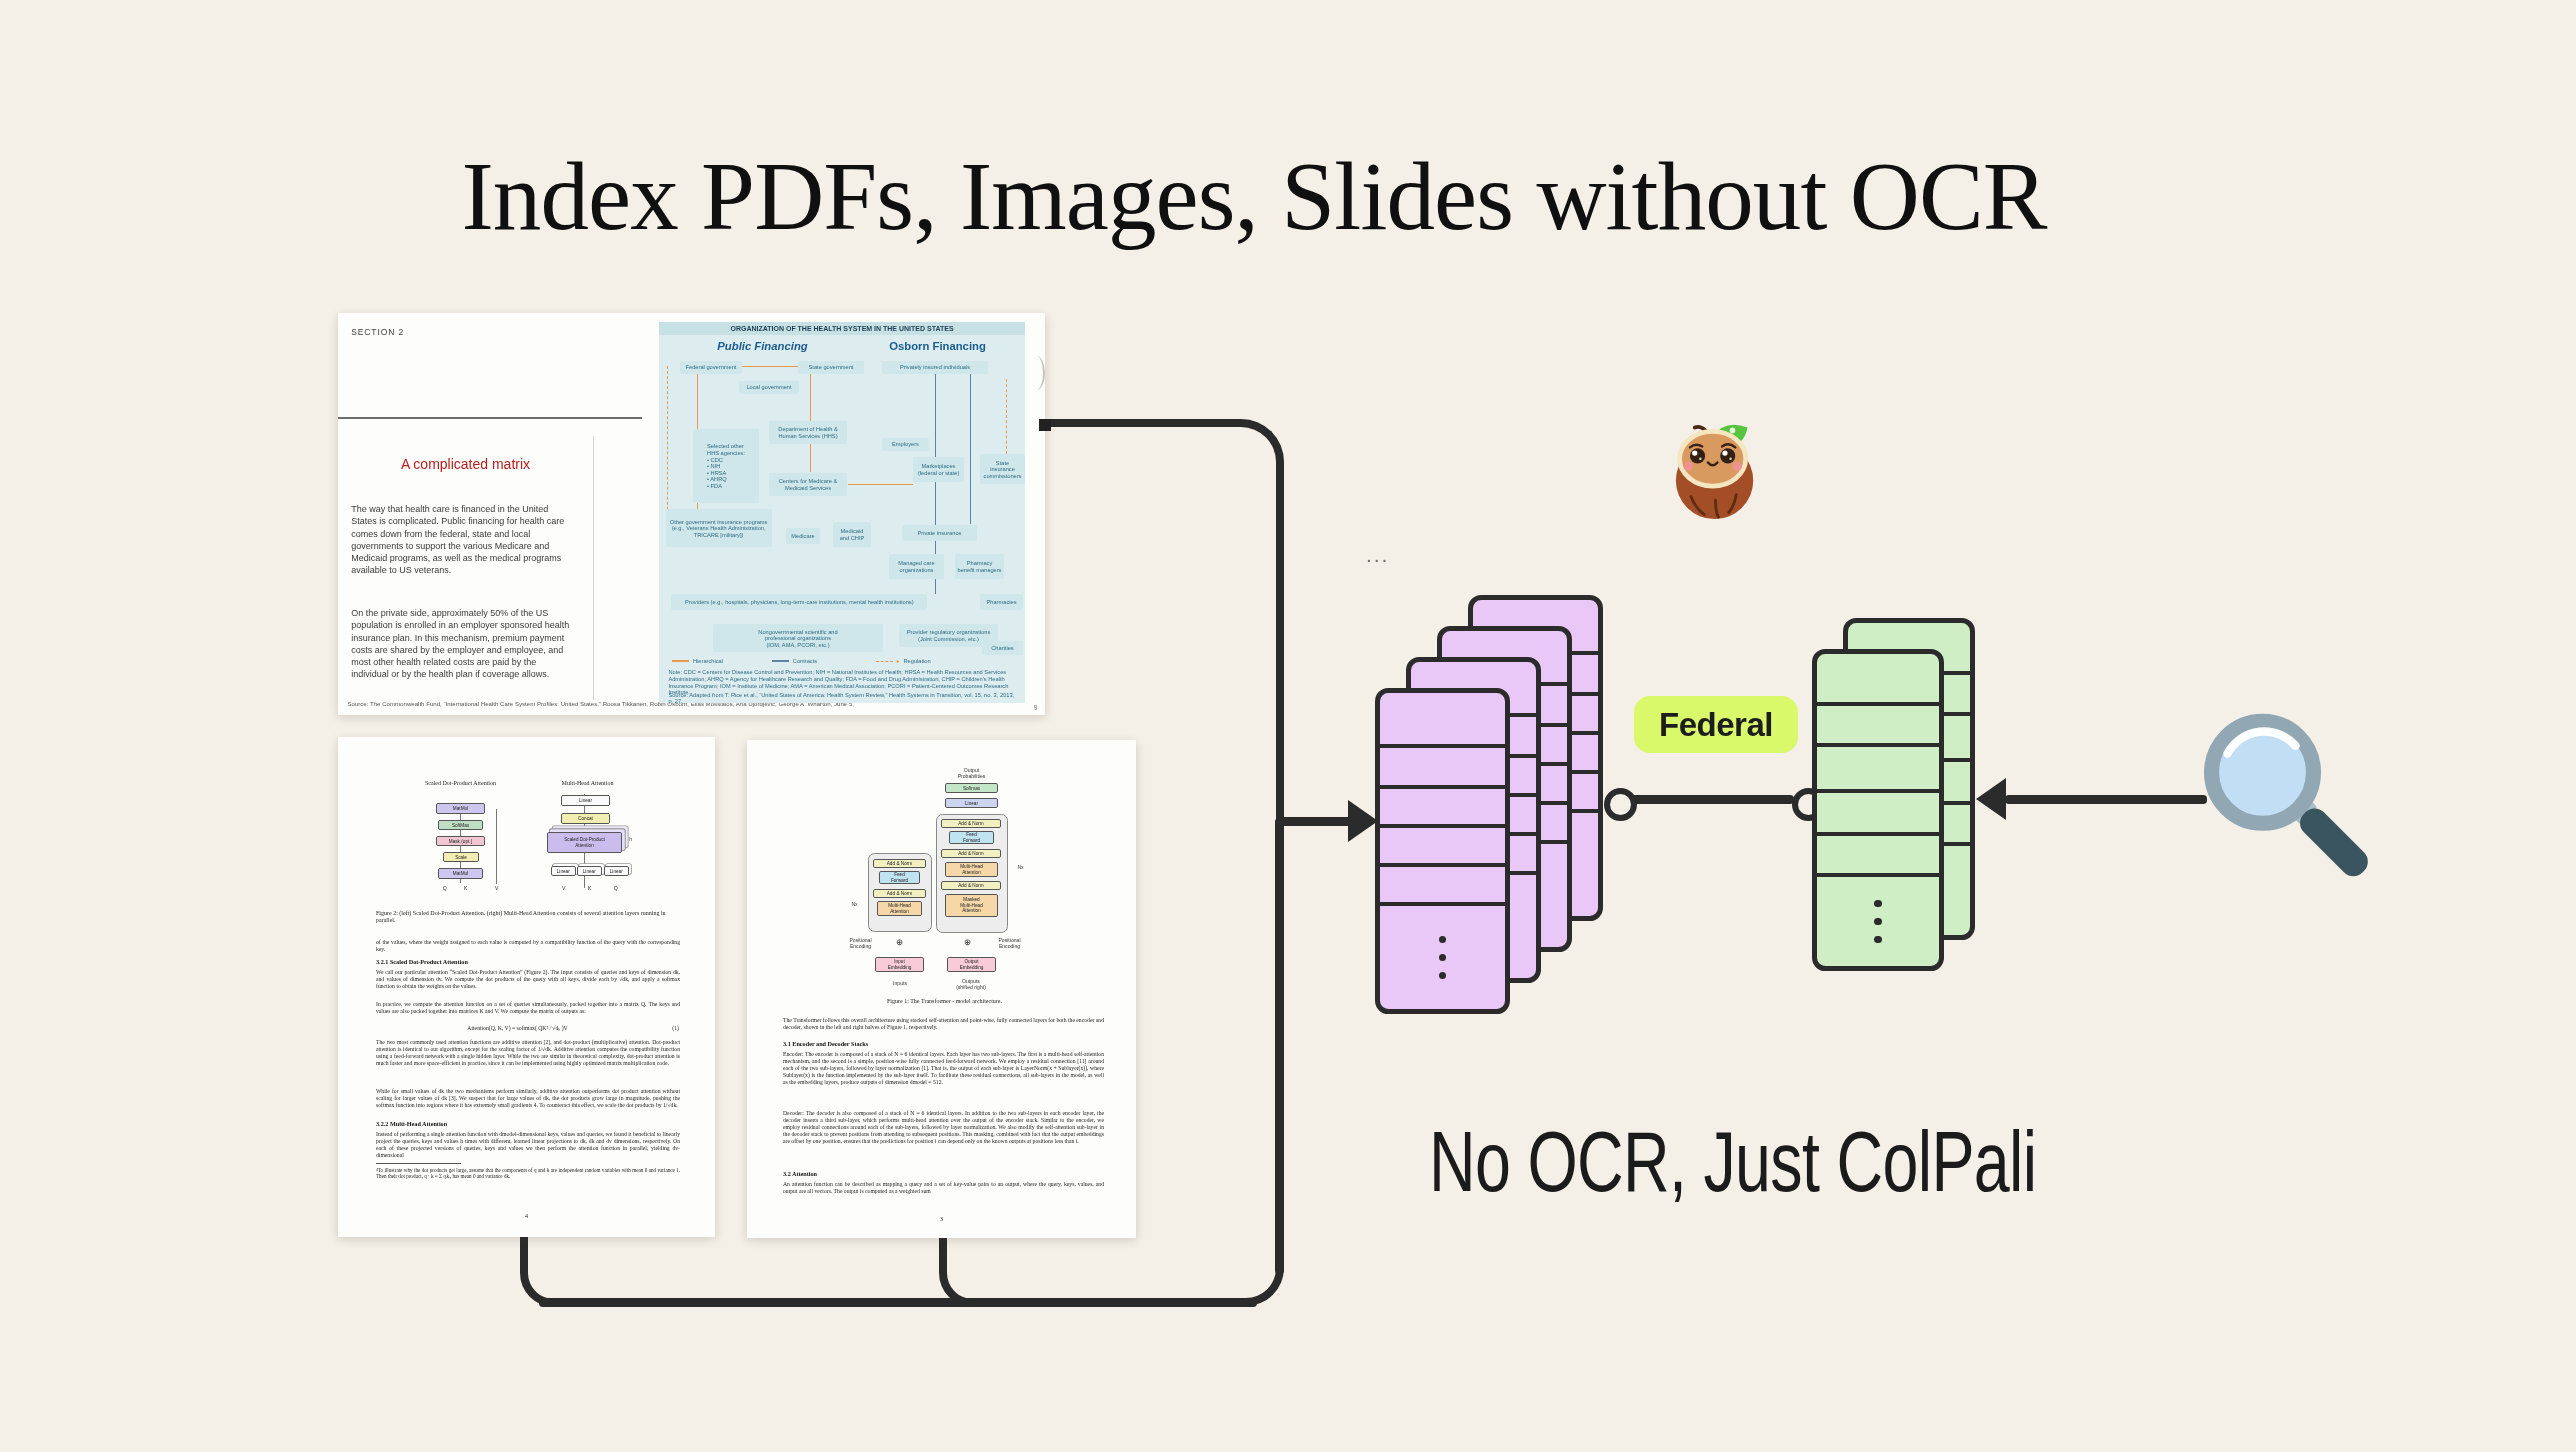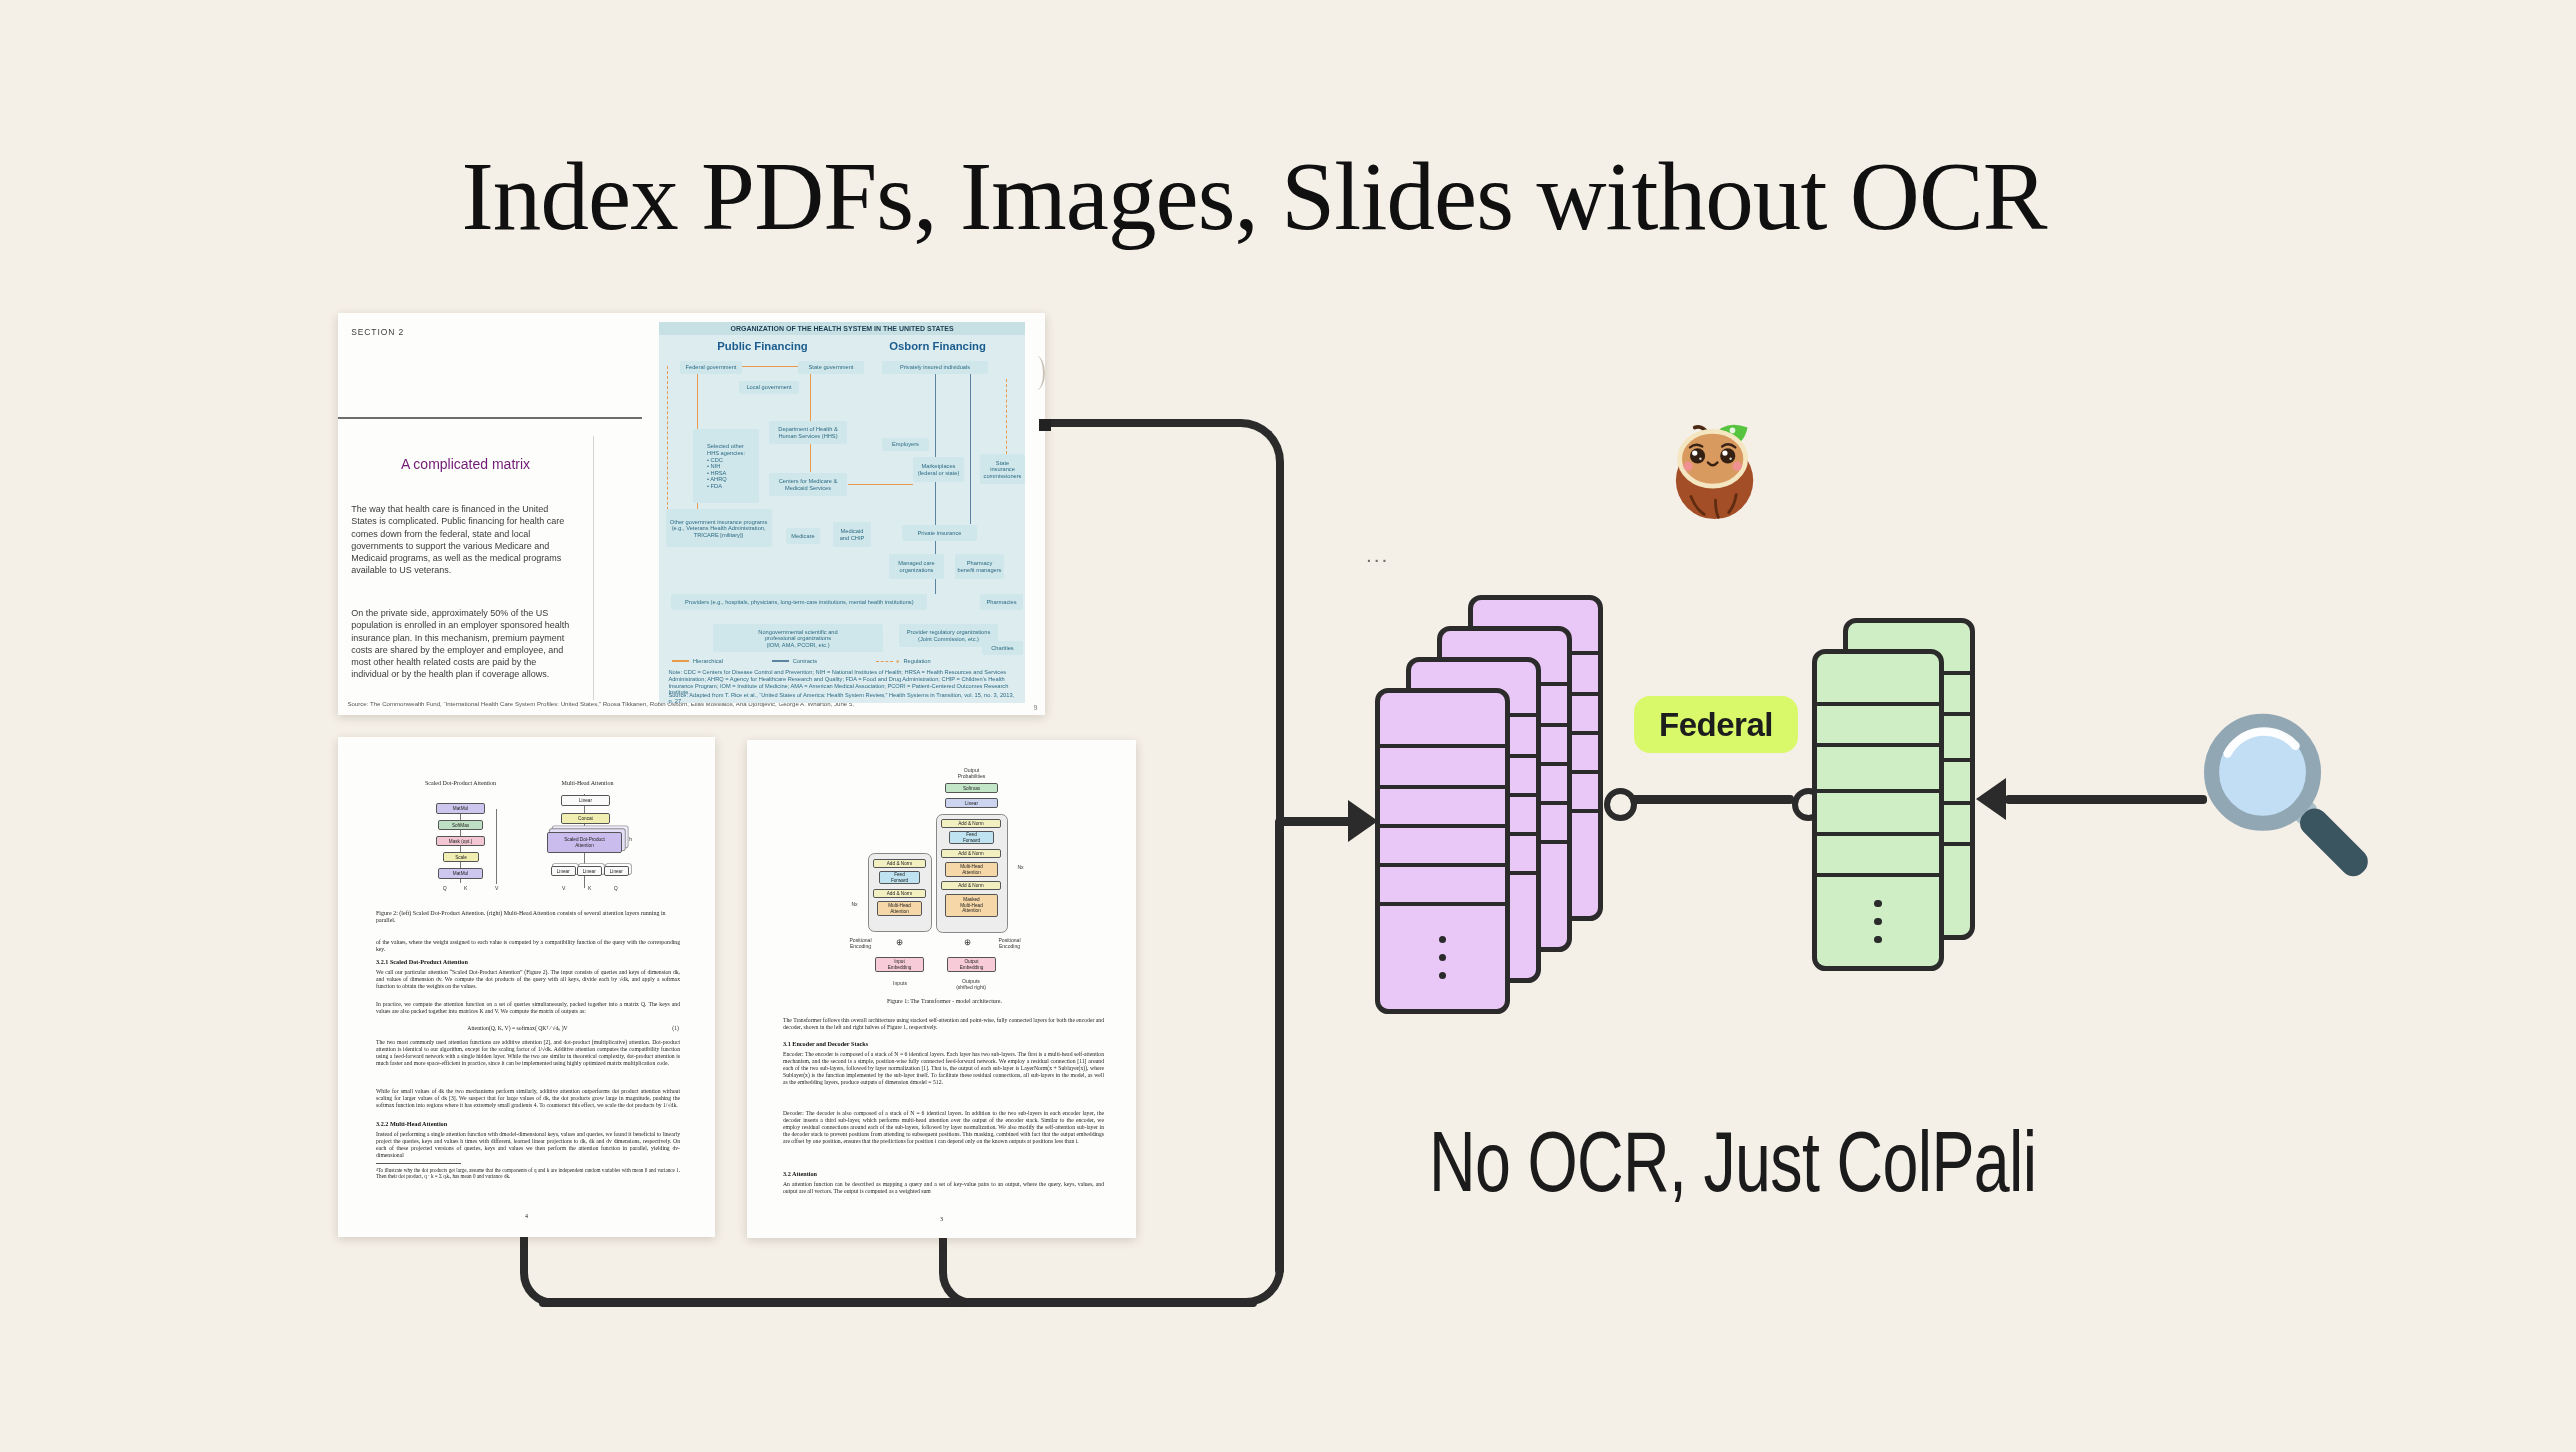--- a/index.html
+++ b/index.html
@@ -46,28 +46,28 @@
   <div class="lshape" style="left:939px;top:1233px;width:40px;height:74px;border-left:8.5px solid #2b2b2b;border-bottom:8.5px solid #2b2b2b;border-bottom-left-radius:34px;"></div>
   <div class="thick" style="left:1280px;top:817px;width:74px;height:8.5px;"></div>
   <div class="arrow-r" style="left:1348px;top:800px;"></div>
   <div class="thick" style="left:2005px;top:795px;width:202px;height:8.5px;"></div>
   <div class="arrow-l" style="left:1976px;top:778px;"></div>
 
   <div class="page" style="left:338px;top:313px;width:707px;height:402px;">
     <div class="abs" style="left:13.2px;top:14px;font-size:8.5px;letter-spacing:0.9px;color:#3c3c3c;">SECTION 2</div>
     <div class="abs" style="left:0;top:104px;width:304px;height:1.9px;background:#6d6d6d;"></div>
     <div class="abs" style="left:255px;top:123px;width:0.9px;height:264px;background:#d4d4d4;"></div>
-    <div class="abs" style="left:19px;top:143px;width:217px;text-align:center;font-size:14px;color:#701a75;">A complicated matrix</div>
+    <div class="abs" style="left:19px;top:143px;width:217px;text-align:center;font-size:14px;color:#b91c1c;">A complicated matrix</div>
     <div class="abs" style="left:13.2px;top:190px;width:219px;font-size:9px;line-height:12.3px;color:#3a3a3a;">The way that health care is financed in the United States is complicated. Public financing for health care comes down from the federal, state and local governments to support the various Medicare and Medicaid programs, as well as the medical programs available to US veterans.</div>
     <div class="abs" style="left:13.2px;top:294px;width:219px;font-size:9px;line-height:12.3px;color:#3a3a3a;">On the private side, approximately 50% of the US population is enrolled in an employer sponsored health insurance plan. In this mechanism, premium payment costs are shared by the employer and employee, and most other health related costs are paid by the individual or by the health plan if coverage allows.</div>
     <div class="abs" style="left:9.4px;top:387px;width:679px;font-size:6.1px;color:#555;">Source: The Commonwealth Fund, “International Health Care System Profiles: United States,” Roosa Tikkanen, Robin Osborn, Elias Mossialos, Ana Djordjevic, George A. Wharton, June 5,</div>
 
     <div class="hd-teal" style="left:321px;top:9.4px;width:366px;height:381px;">
       <div class="abs" style="left:0;top:0;width:100%;height:12.3px;background:#c6e0e4;color:#1d3d52;font-size:7px;font-weight:bold;display:flex;align-items:center;justify-content:center;">ORGANIZATION OF THE HEALTH SYSTEM IN THE UNITED STATES</div>
-      <div class="abs" style="left:28px;top:18px;width:151px;text-align:center;font-size:11.3px;font-weight:bold;color:#1b5c8e;">Public Financing</div>
+      <div class="abs" style="left:28px;top:18px;width:151px;text-align:center;font-size:11.3px;font-weight:bold;color:#1b5c8e;font-style:italic;">Public Financing</div>
       <div class="abs" style="left:203px;top:18px;width:151px;text-align:center;font-size:11.3px;font-weight:bold;color:#1b5c8e;">Osborn Financing</div>
 
       <div>
         <div class="tline" style="left:38px;top:51px;width:0.9px;height:136px;background:#e89a4a;"></div>
         <div class="tline" style="left:83px;top:44px;width:56px;height:0.9px;background:#e89a4a;"></div>
         <div class="tline" style="left:7.5px;top:44px;width:0;height:179px;border-left:0.9px dashed #e89a4a;"></div>
         <div class="tline" style="left:276px;top:51px;width:0.9px;height:221px;background:#5c84a0;"></div>
         <div class="tline" style="left:311px;top:51px;width:0.9px;height:151px;background:#5c84a0;"></div>
         <div class="tline" style="left:151px;top:51px;width:0.9px;height:99px;background:#e89a4a;"></div>
         <div class="tline" style="left:189px;top:162px;width:65px;height:0.9px;background:#e89a4a;"></div>

